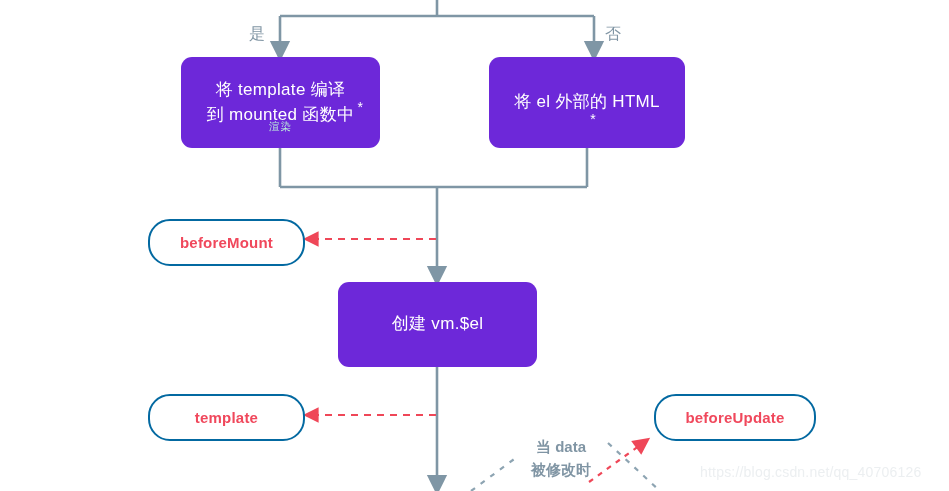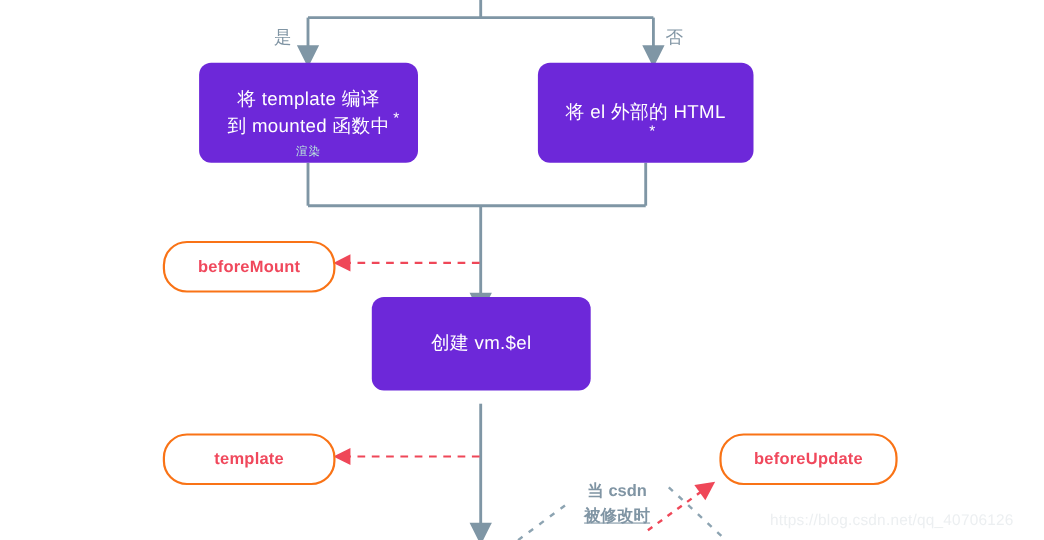--- a/index.html
+++ b/index.html
@@ -55,28 +55,28 @@
     position: absolute;
     font-size: 10.5px;
     color: #bdeedc;
     letter-spacing: 1px;
     left: 50%;
     transform: translateX(-50%);
   }
 
   #box-template-render { left: 181px; top: 57px;  width: 199px; height: 91px; }
   #box-outer-html      { left: 489px; top: 57px;  width: 196px; height: 91px; }
-  #box-create-el       { left: 338px; top: 270px; width: 199px; height: 85px; }
-
-  #box-template-render .sub { bottom: 2px; margin-top: 33px; }
+  #box-create-el       { left: 338px; top: 282px; width: 199px; height: 85px; }
+
+  #box-template-render .sub { bottom: 14px; margin-top: 33px; }
 
   
   .pill {
     position: absolute;
-    border: 2px solid #f97316;
+    border: 2px solid #0369a1;
     border-radius: 22px;
     background: #ffffff;
     color: #f0485c;
     font-weight: bold;
     font-size: 15px;
     display: flex;
     align-items: center;
     justify-content: center;
     letter-spacing: 0.2px;
   }
@@ -97,21 +97,21 @@
     position: absolute;
     left: 515px;
     top: 436px;
     width: 92px;
     color: #8095a4;
     font-size: 15px;
     font-weight: bold;
     line-height: 1.5;
     text-align: center;
   }
-  #label-data-changed .ln2 { display: block; text-decoration: underline; }
+  #label-data-changed .ln2 { display: block; }
 
   
   #watermark {
     position: absolute;
     left: 700px;
     top: 464px;
     color: #eceff1;
     font-size: 14px;
     letter-spacing: 0.2px;
     white-space: nowrap;
@@ -189,19 +189,19 @@
 
   <div class="gbox" id="box-create-el">
     <div class="ln">创建  vm.$el</div>
   </div>
 
   <div class="pill" id="pill-before-mount">beforeMount</div>
   <div class="pill" id="pill-mounted">template</div>
   <div class="pill" id="pill-before-update">beforeUpdate</div>
 
   <div id="label-data-changed">
-    <span>当 csdn</span>
+    <span>当 data</span>
     <span class="ln2">被修改时</span>
   </div>
 
   <div id="watermark">https://blog.csdn.net/qq_40706126</div>
 
 </div>
 
 </body></html>

